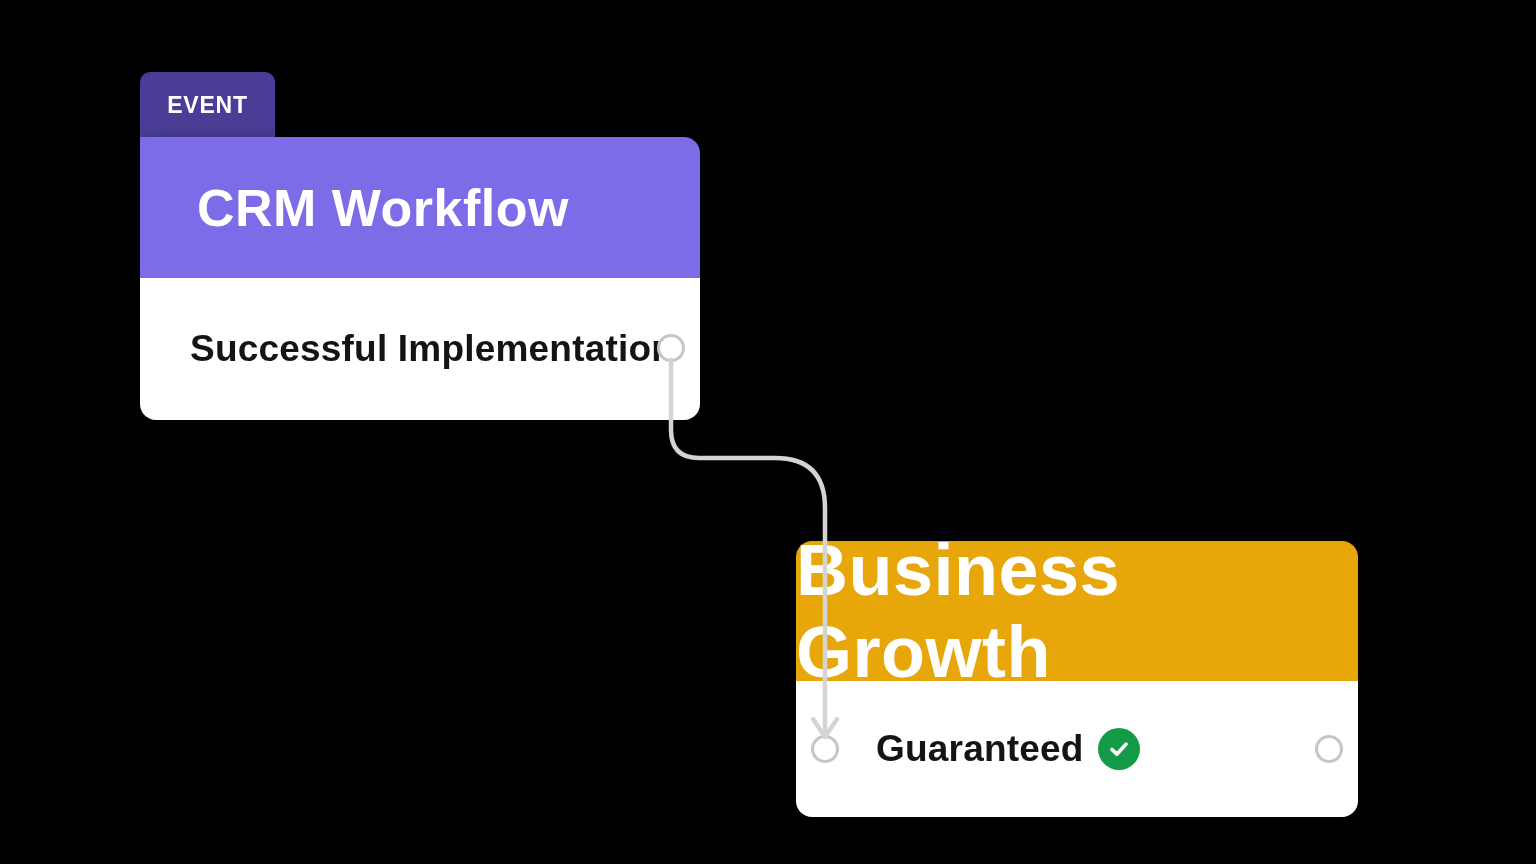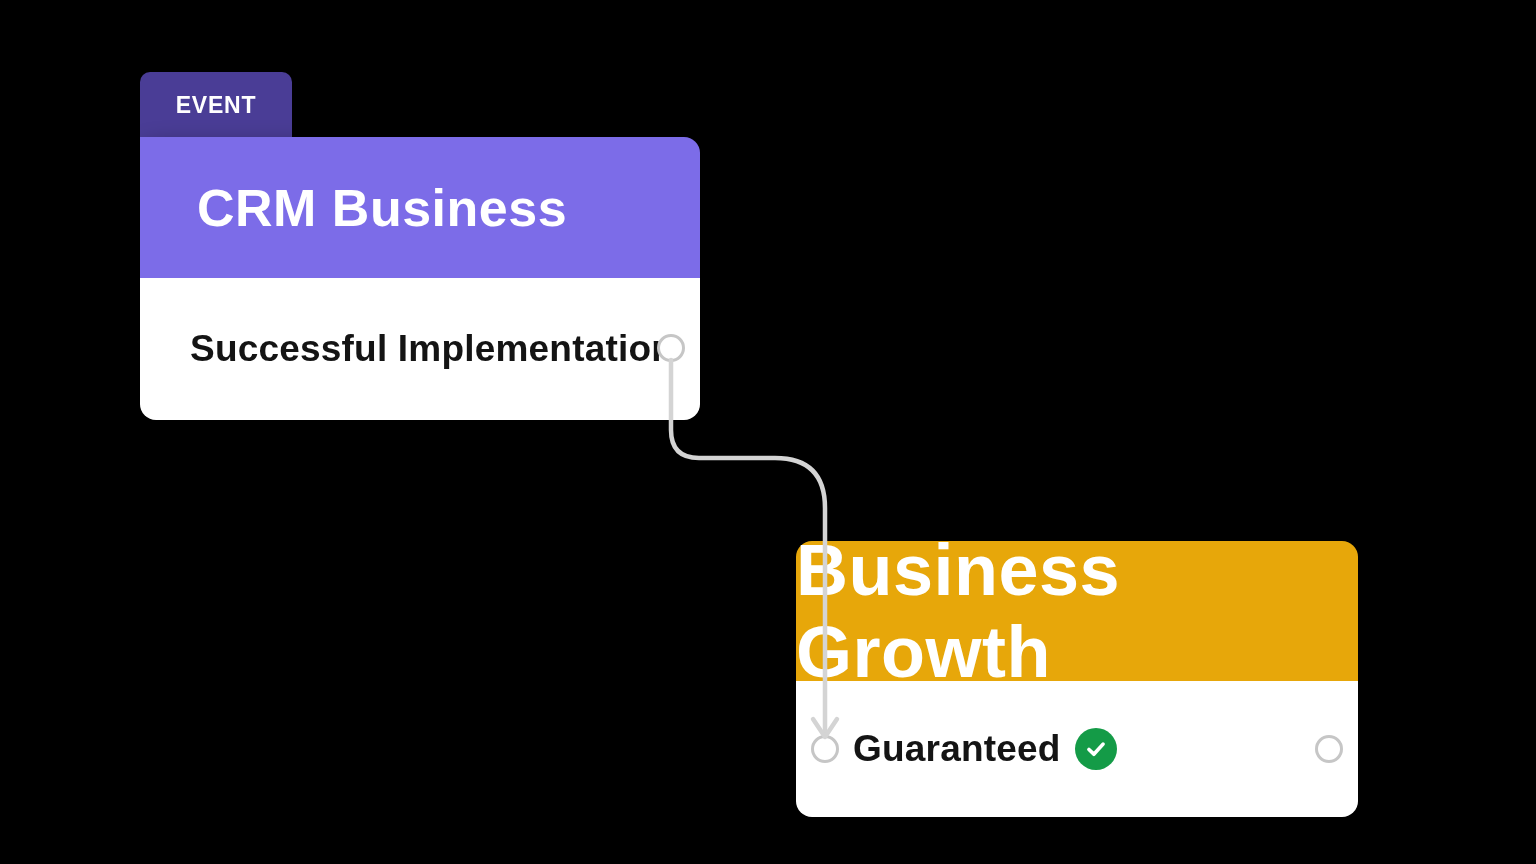--- a/index.html
+++ b/index.html
@@ -17,39 +17,39 @@
   .node-title { color: #ffffff; font-weight: bold; letter-spacing: 0.5px; }
   .node-body { background: #ffffff; position: relative; display: flex; align-items: center; box-sizing: border-box; }
   .item-label { color: #141414; font-weight: bold; font-size: 37px; letter-spacing: 0.2px; white-space: nowrap; }
   .port {
     position: absolute; width: 28px; height: 28px; box-sizing: border-box;
     border: 3px solid #c6c6c6; border-radius: 50%; background: #ffffff;
   }
 
   
   .event-tab {
-    position: absolute; left: 140px; top: 72px; width: 152px; height: 66px;
+    position: absolute; left: 140px; top: 72px; width: 135px; height: 66px;
     border-radius: 10px 10px 0 0;
     display: flex; align-items: center; justify-content: center;
     box-shadow: 0 -4px 12px rgba(0,0,0,0.35);
   }
   .event-tab-label { color: #ffffff; font-weight: bold; font-size: 23px; letter-spacing: 0.8px; }
   .node-event { left: 140px; top: 137px; width: 560px; height: 283px; }
   .node-event .node-header { height: 141px; border-radius: 0 16px 0 0; padding-left: 57px; }
   .node-event .node-title { font-size: 52px; }
   .node-event .node-body { height: 142px; border-radius: 0 0 16px 16px; padding-left: 50px; }
   .kebab { position: absolute; right: 51px; top: 191px; display: flex; flex-direction: column; gap: 5px; cursor: pointer; }
   .kebab i { width: 8px; height: 8px; border-radius: 50%; background: #ffffff; }
   .port-out-event { right: 15px; top: 56px; }
 
   
   .node-outcome { left: 796px; top: 541px; width: 562px; height: 276px; }
   .node-outcome .node-header { height: 140px; border-radius: 16px 16px 0 0; justify-content: center; }
   .node-outcome .node-title { font-size: 72px; }
-  .node-outcome .node-body { height: 136px; border-radius: 0 0 16px 16px; padding-left: 57px; }
+  .node-outcome .node-body { height: 136px; border-radius: 0 0 16px 16px; padding-left: 80px; }
   .port-in-outcome { left: 15px; top: 54px; }
   .port-out-outcome { right: 15px; top: 54px; }
   .status-check {
     width: 42px; height: 42px; border-radius: 50%;
     margin-left: 14px; flex: 0 0 auto;
     display: flex; align-items: center; justify-content: center;
   }
 
   
   .edge-layer { position: absolute; inset: 0; z-index: 10; pointer-events: none; }
@@ -58,21 +58,21 @@
 <body style="background: rgb(0, 0, 0);">
 
 <div class="canvas">
 
   <div class="event-tab" style="background: rgb(74, 61, 150);">
     <span class="event-tab-label">EVENT</span>
   </div>
 
   <div class="node node-event">
     <div class="node-header" style="background: rgb(124, 108, 232);">
-      <span class="node-title">CRM Business</span>
+      <span class="node-title">CRM Workflow</span>
     </div>
     <div class="kebab">
       <i></i>
         <i></i>
         <i></i>
     </div>
     <div class="node-body">
       <span class="item-label">Successful Implementation</span>
       <span class="port port-out-event"></span>
     </div>

